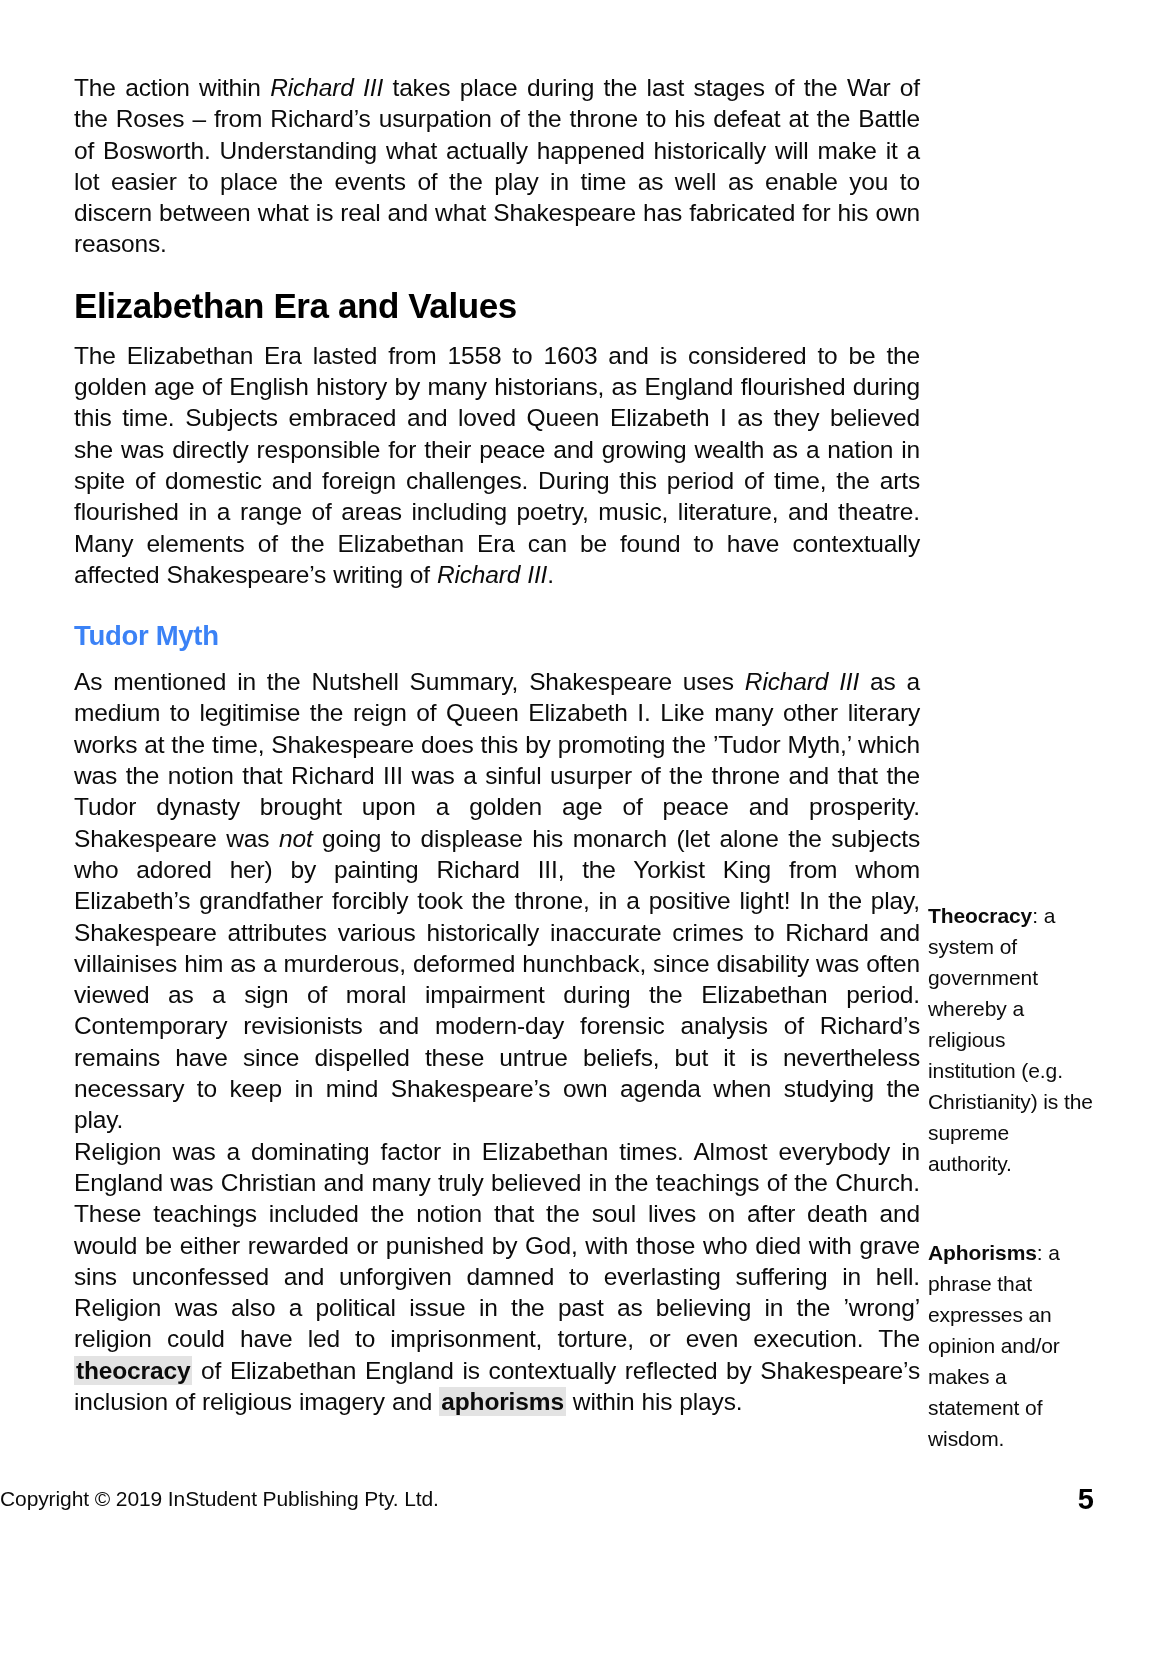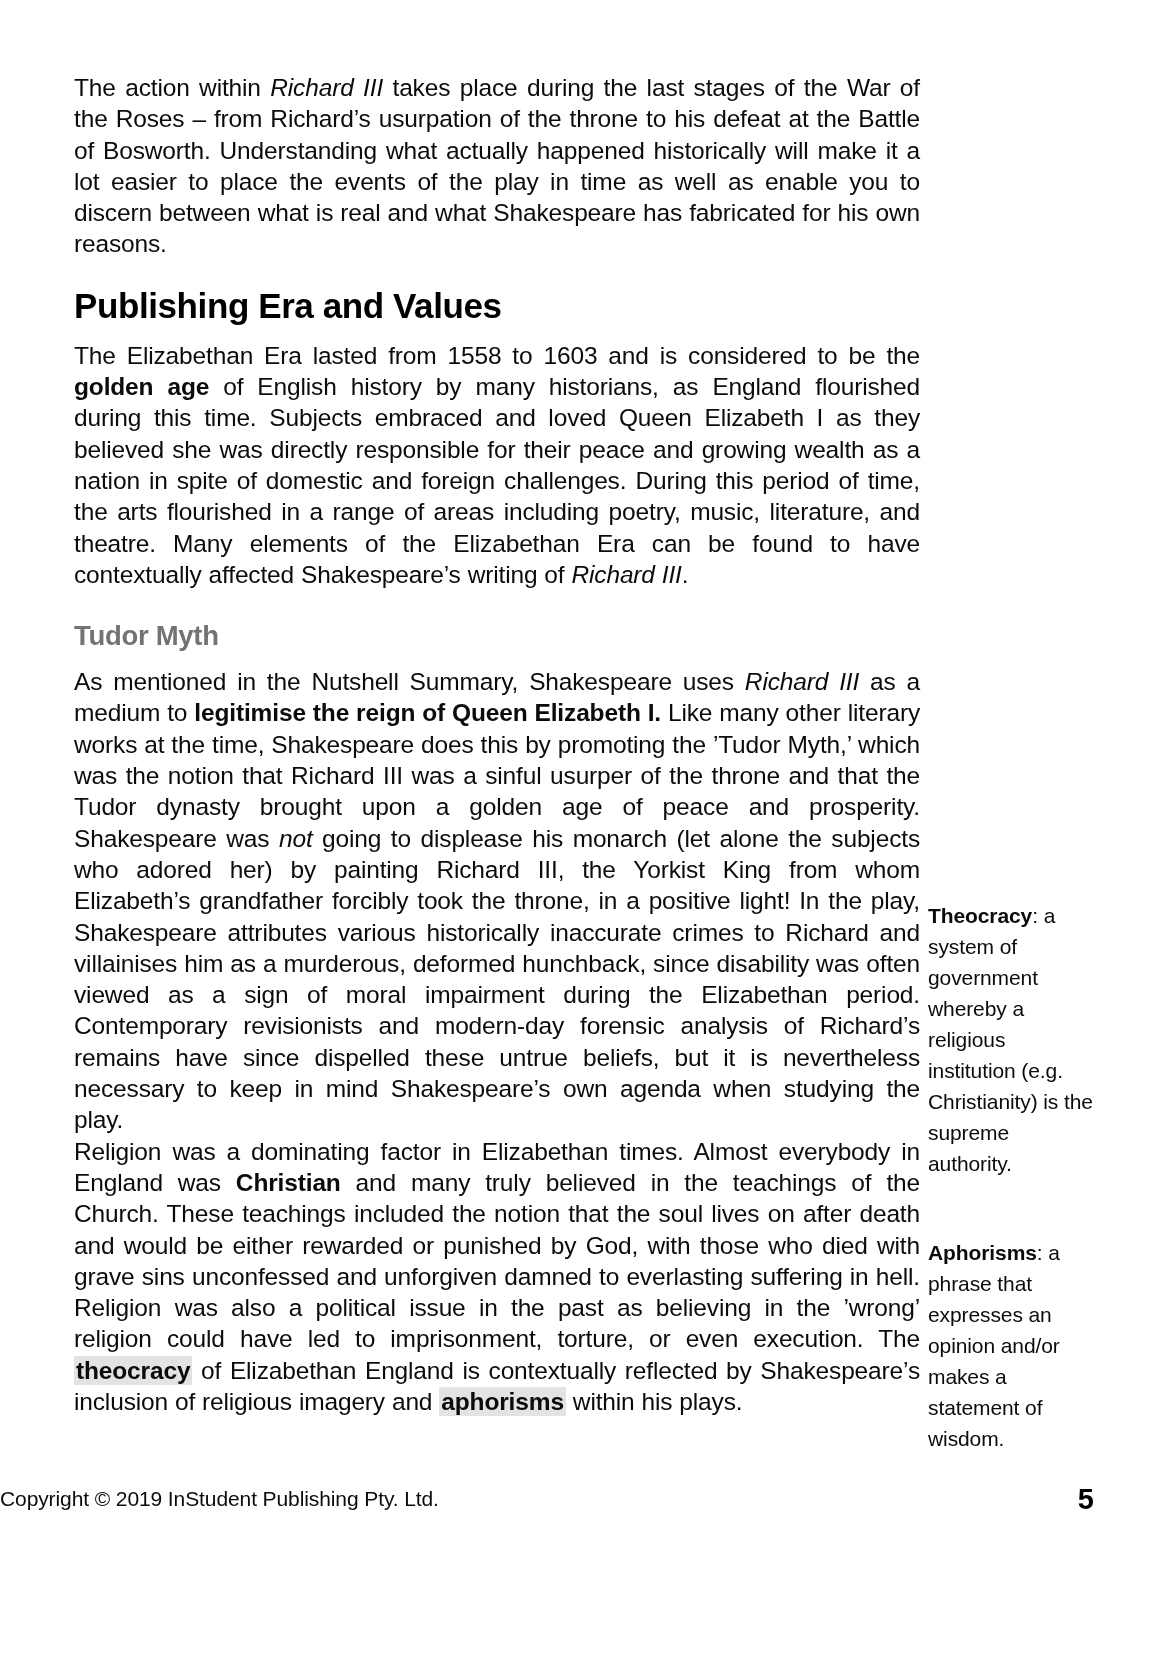--- a/index.html
+++ b/index.html
@@ -52,25 +52,25 @@
   }
 
   .h2 {
     font-family: "Liberation Sans Narrow", "Liberation Sans", sans-serif;
     font-stretch: condensed;
     font-size: 27.5px;
     font-weight: bold;
     line-height: 32px;
     margin: 30px 0 14px 0;
     letter-spacing: -0.3px;
-    color: #737373;
+    color: #3b82f6;
   }
 
   em.it { font-style: italic; }
-  strong.bd { font-weight: bold; }
+  strong.bd { font-weight: normal; }
 
   .hl {
     font-weight: bold;
     background: #e3e3e3;
     padding: 1px 2px 1px 2px;
   }
 
   
   .para.narrowed { width: 846px; }
 
@@ -123,21 +123,21 @@
 </style>
 </head>
 <body>
 
 <div class="page">
 
   <div class="content">
 
     <p class="para"><span>The action within </span><em class="it">Richard III</em><span> takes place during the last stages of the War of the Roses – from Richard’s usurpation of the throne to his defeat at the Battle of Bosworth.  Understanding what actually happened historically will make it a lot easier to place the events of the play in time as well as enable you to discern between what is real and what Shakespeare has fabricated for his own reasons.</span></p>
 
-    <h1 class="h1">Publishing Era and Values</h1>
+    <h1 class="h1">Elizabethan Era and Values</h1>
 
     <p class="para"><span>The Elizabethan Era lasted from 1558 to 1603 and is considered to be the </span><strong class="bd">golden age</strong><span> of English history by many historians, as England flourished during this time.  Subjects embraced and loved Queen Elizabeth I as they believed she was directly responsible for their peace and growing wealth as a nation in spite of domestic and foreign challenges.  During this period of time, the arts flourished in a range of areas including poetry, music, literature, and theatre.  Many elements of the Elizabethan Era can be found to have contextually affected Shakespeare’s writing of </span><em class="it">Richard III</em><span>.</span></p>
 
     <h2 class="h2">Tudor Myth</h2>
 
     <p class="para narrowed"><span>As mentioned in the Nutshell Summary, Shakespeare uses </span><em class="it">Richard III</em><span> as a medium to </span><strong class="bd">legitimise the reign of Queen Elizabeth I.</strong><span> Like many other literary works at the time, Shakespeare does this by promoting the ’Tudor Myth,’ which was the notion that Richard III was a sinful usurper of the throne and that the Tudor dynasty brought upon a golden age of peace and prosperity. Shakespeare was </span><em class="it">not</em><span> going to displease his monarch (let alone the subjects who adored her) by painting Richard III, the Yorkist King from whom Elizabeth’s grandfather forcibly took the throne, in a positive light!  In the play, Shakespeare attributes various historically inaccurate crimes to Richard and villainises him as a murderous, deformed hunchback, since disability was often viewed as a sign of moral impairment during the Elizabethan period.  Contemporary revisionists and modern-day forensic analysis of Richard’s remains have since dispelled these untrue beliefs, but it is nevertheless necessary to keep in mind Shakespeare’s own agenda when studying the play.</span></p>
 
 
     <p class="para narrowed"><span>Religion was a dominating factor in Elizabethan times. Almost everybody in England was </span><strong class="bd">Christian</strong><span> and many truly believed in the teachings of the Church.  These teachings included the notion that the soul lives on after death and would be either rewarded or punished by God, with those who died with grave sins unconfessed and unforgiven damned to everlasting suffering in hell. Religion was also a political issue in the past as believing in the ’wrong’ religion could have led to imprisonment, torture, or even execution.  The </span><span class="hl">theocracy</span><span> of Elizabethan England is contextually reflected by Shakespeare’s inclusion of religious imagery and </span><span class="hl">aphorisms</span><span> within his plays.</span></p>
 

